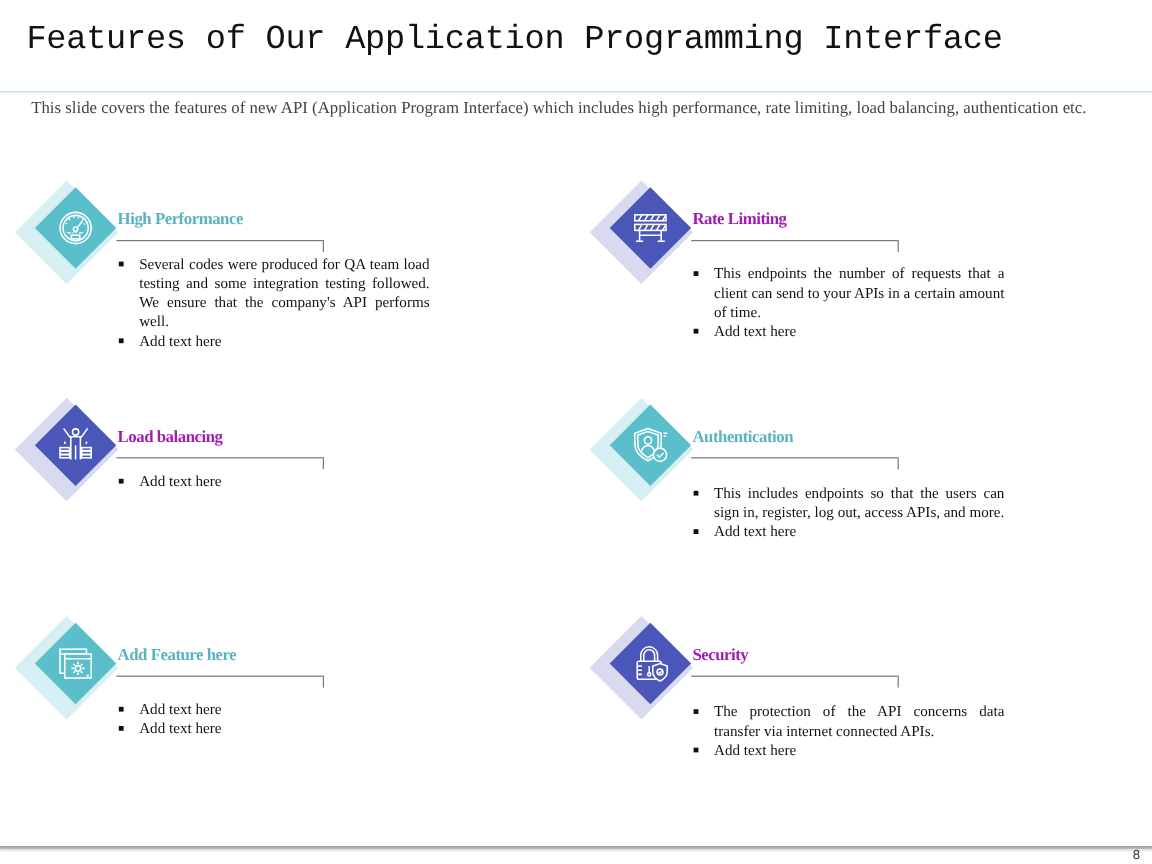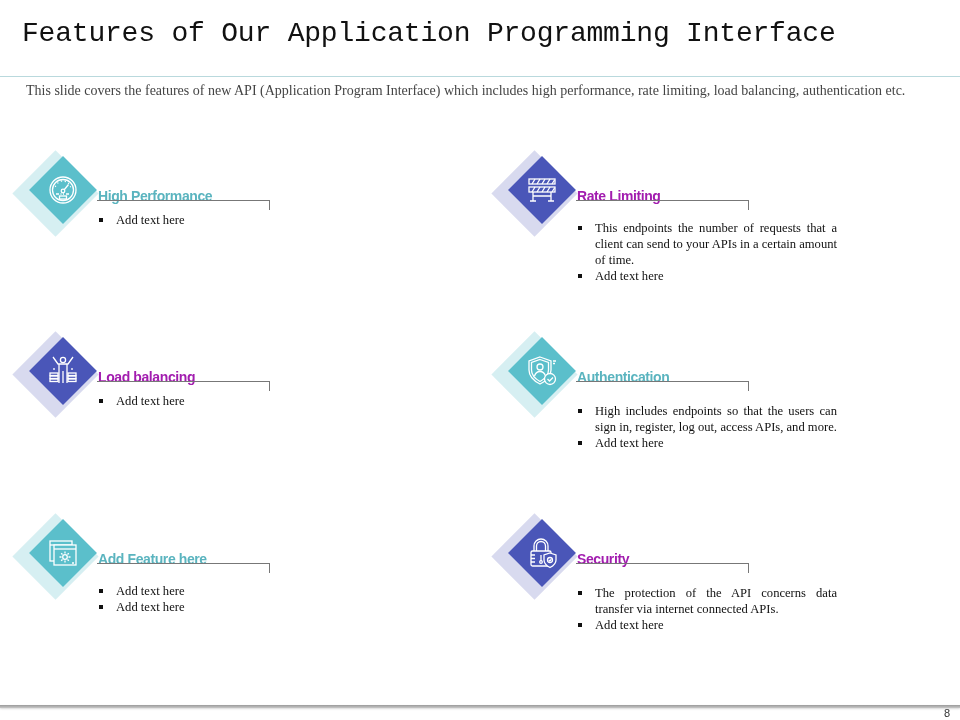--- a/index.html
+++ b/index.html
@@ -33,22 +33,22 @@
   .diamond-fg {
     position: absolute; width: 48px; height: 48px;
     transform: rotate(45deg);
     left: 39px; top: 16px;
   }
   .icon {
     position: absolute; left: 43px; top: 20px; width: 40px; height: 40px;
   }
   .icon svg { width: 40px; height: 40px; display: block; }
   .feature-title {
-    position: absolute; left: 98px; top: 38px;
-    font-family: Liberation Sans, sans-serif; font-weight: bold;
+    position: absolute; left: 98px; top: 26px;
+    font-family: Liberation Serif, serif; font-weight: bold;
     font-size: 14px; white-space: nowrap; letter-spacing: -0.4px;
   }
   .connector-h {
     position: absolute; left: 97px; top: 50px; width: 172px; height: 1px;
     background: #777;
   }
   .connector-v {
     position: absolute; left: 269px; top: 50px; width: 1px; height: 10px;
     background: #777;
   }
@@ -98,20 +98,21 @@
       <circle cx="20" cy="21" r="1.8"></circle>
       <path d="M21 20 l4.5 -5.5"></path>
       <path d="M13 24 h3 M17.5 24 h1 M20 24 h1 M23 24 h3"></path>
       <rect x="16.5" y="26" width="7" height="3"></rect>
     </svg>
   </div>
   <div class="feature-title">High Performance</div>
   <div class="connector-h"></div>
   <div class="connector-v"></div>
   <ul class="bullets">
+    <li>Several codes were produced for QA team load testing and some integration testing followed. We ensure that the company's API performs well.</li>
     <li>Add text here</li>
   </ul>
 </div>
 
 <div class="card blue" style="left:479px; top:150px;">
   <div class="diamond-bg"></div>
   <div class="diamond-fg"></div>
   <div class="icon">
     <svg viewBox="0 0 40 40" fill="none" stroke="#fff" stroke-width="1.3">
       <rect x="7" y="9" width="26" height="5"></rect>
@@ -166,21 +167,21 @@
       <path d="M12.5 25 c1 -3 3 -4.5 5.5 -4.5 s4.5 1.5 5.5 4.5"></path>
       <path d="M31 10 h3 M31 12.5 h2"></path>
       <circle cx="28" cy="28" r="5.5" fill="#5bbfcb"></circle>
       <path d="M25.5 28 l2 2 l3.5 -3.5"></path>
     </svg>
   </div>
   <div class="feature-title">Authentication</div>
   <div class="connector-h"></div>
   <div class="connector-v"></div>
   <ul class="bullets" style="top:72px;">
-    <li>High includes endpoints so that the users can sign in, register, log out, access APIs, and more.</li>
+    <li>This includes endpoints so that the users can sign in, register, log out, access APIs, and more.</li>
     <li>Add text here</li>
   </ul>
 </div>
 
 <div class="card teal" style="left:0px; top:513px;">
   <div class="diamond-bg"></div>
   <div class="diamond-fg"></div>
   <div class="icon">
     <svg viewBox="0 0 40 40" fill="none" stroke="#fff" stroke-width="1.3">
       <rect x="7" y="8" width="22" height="20"></rect>

